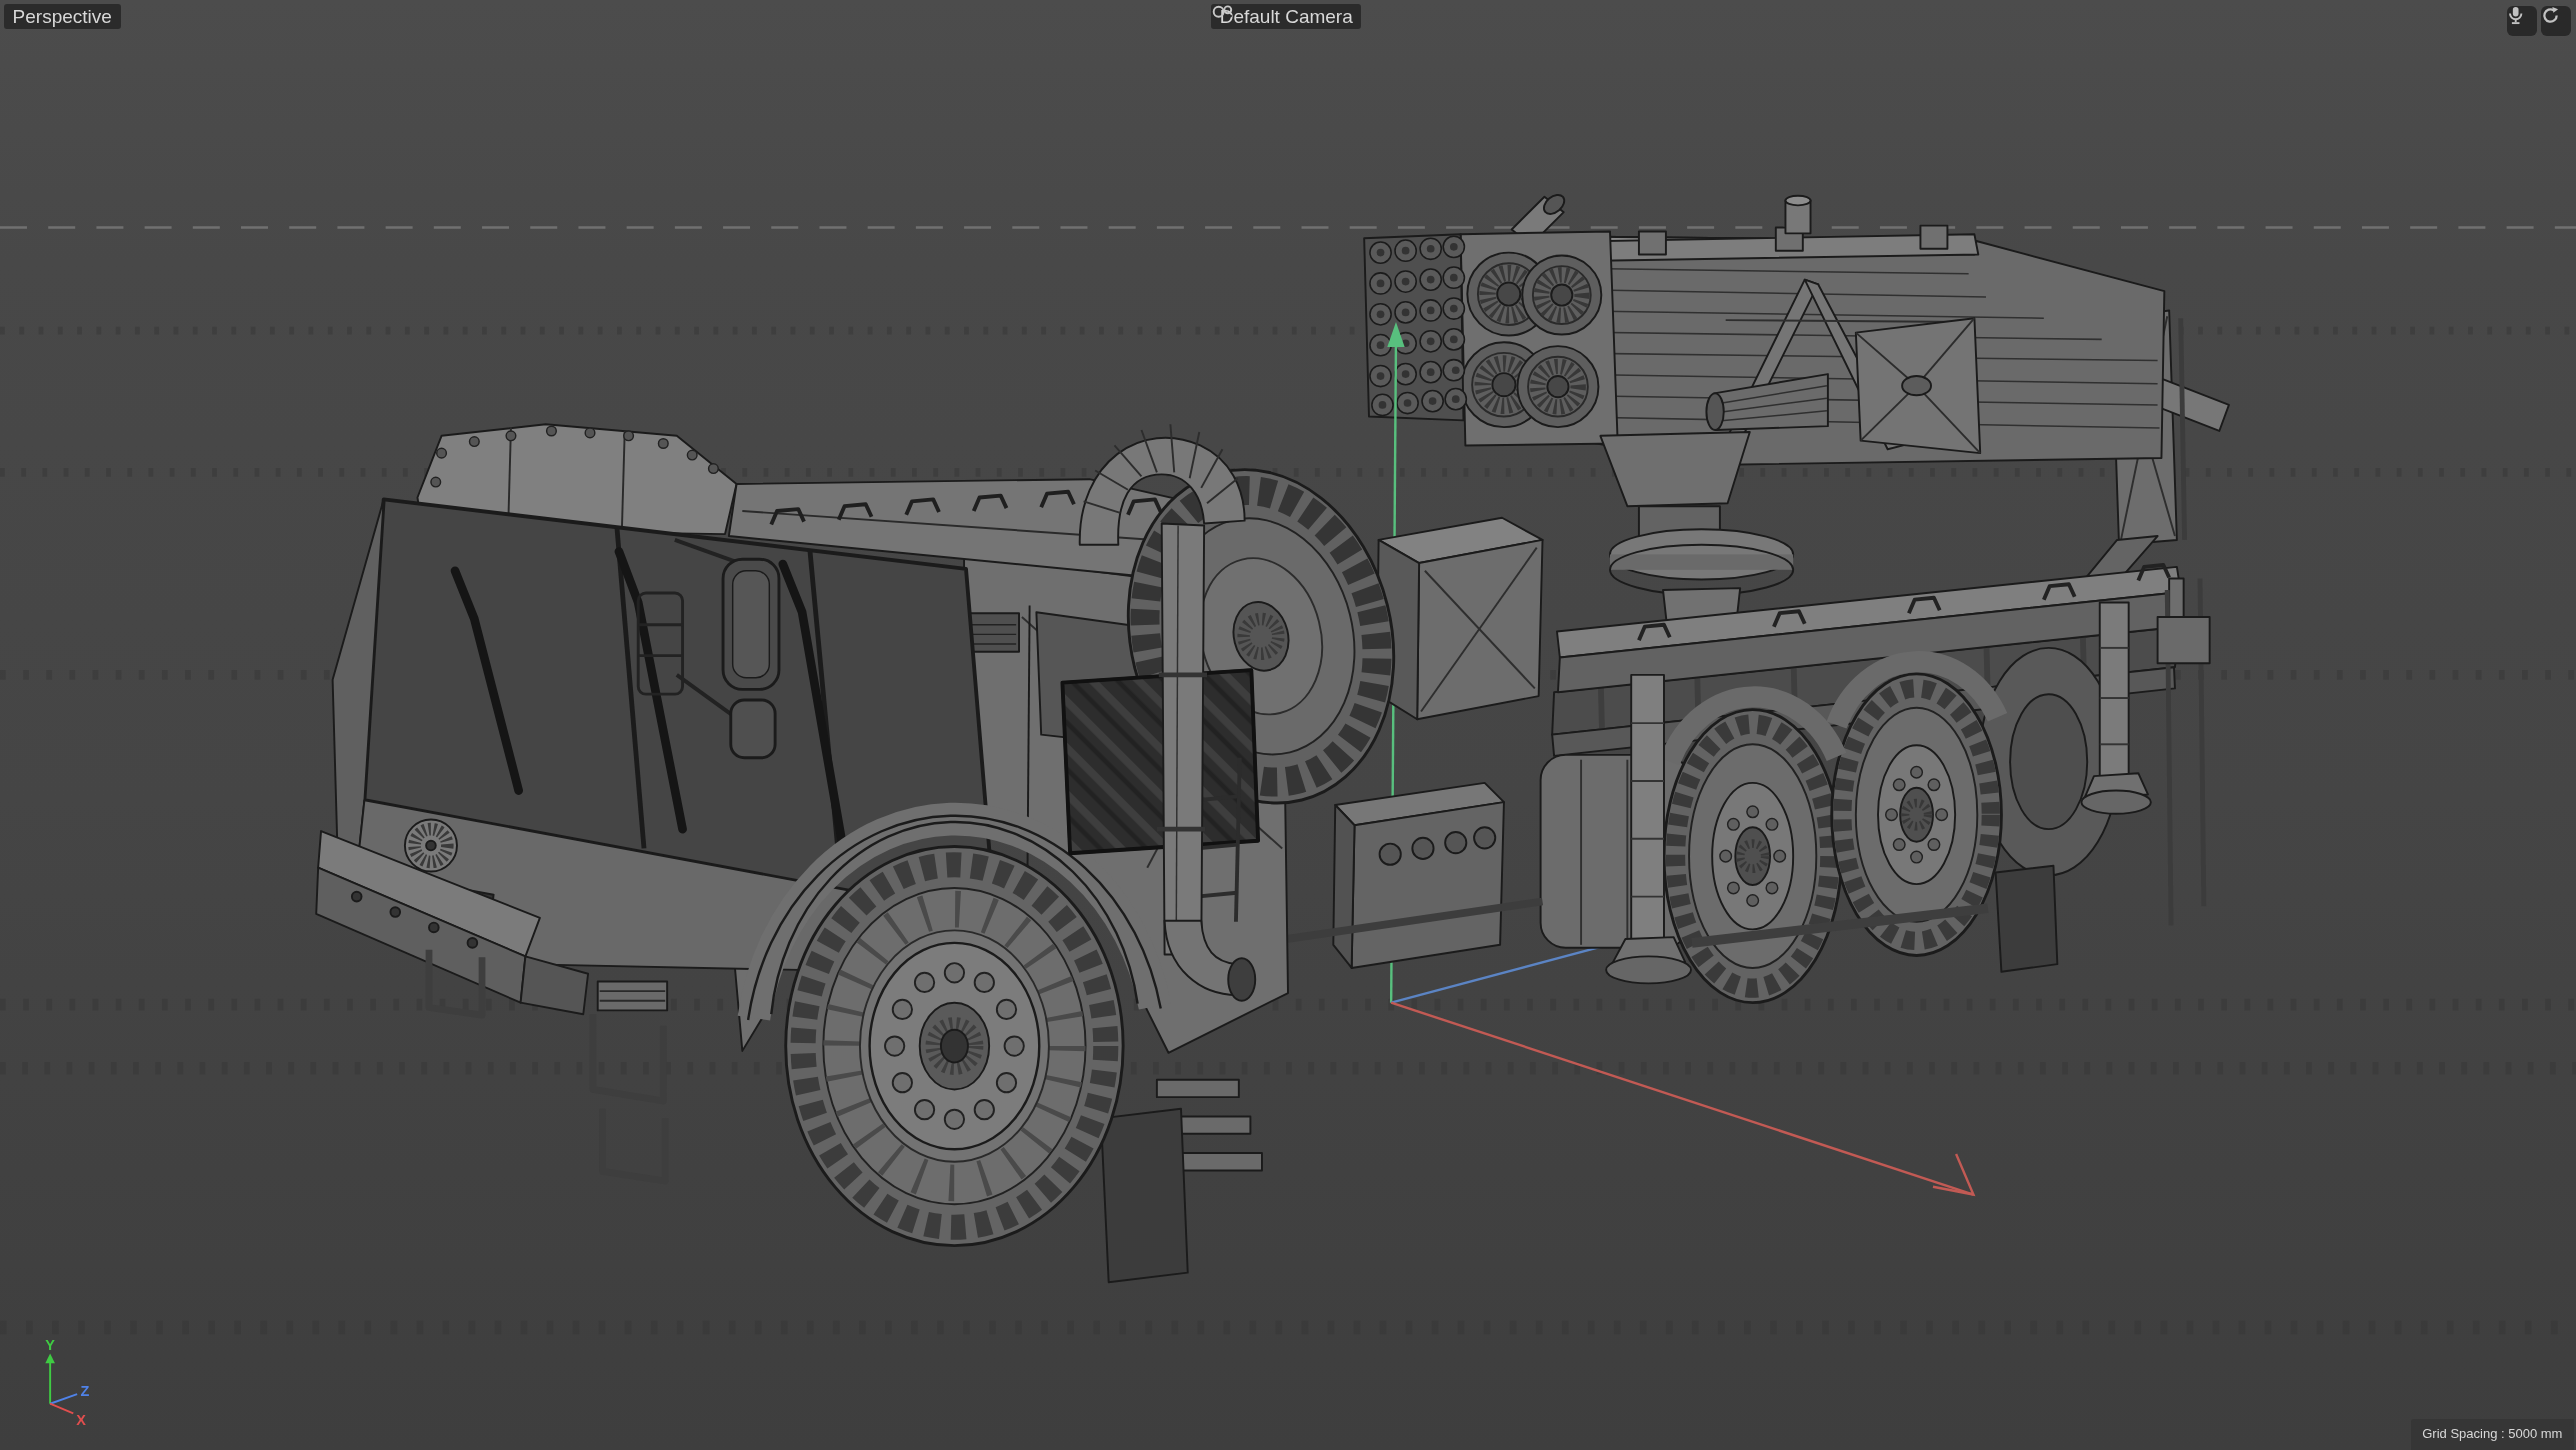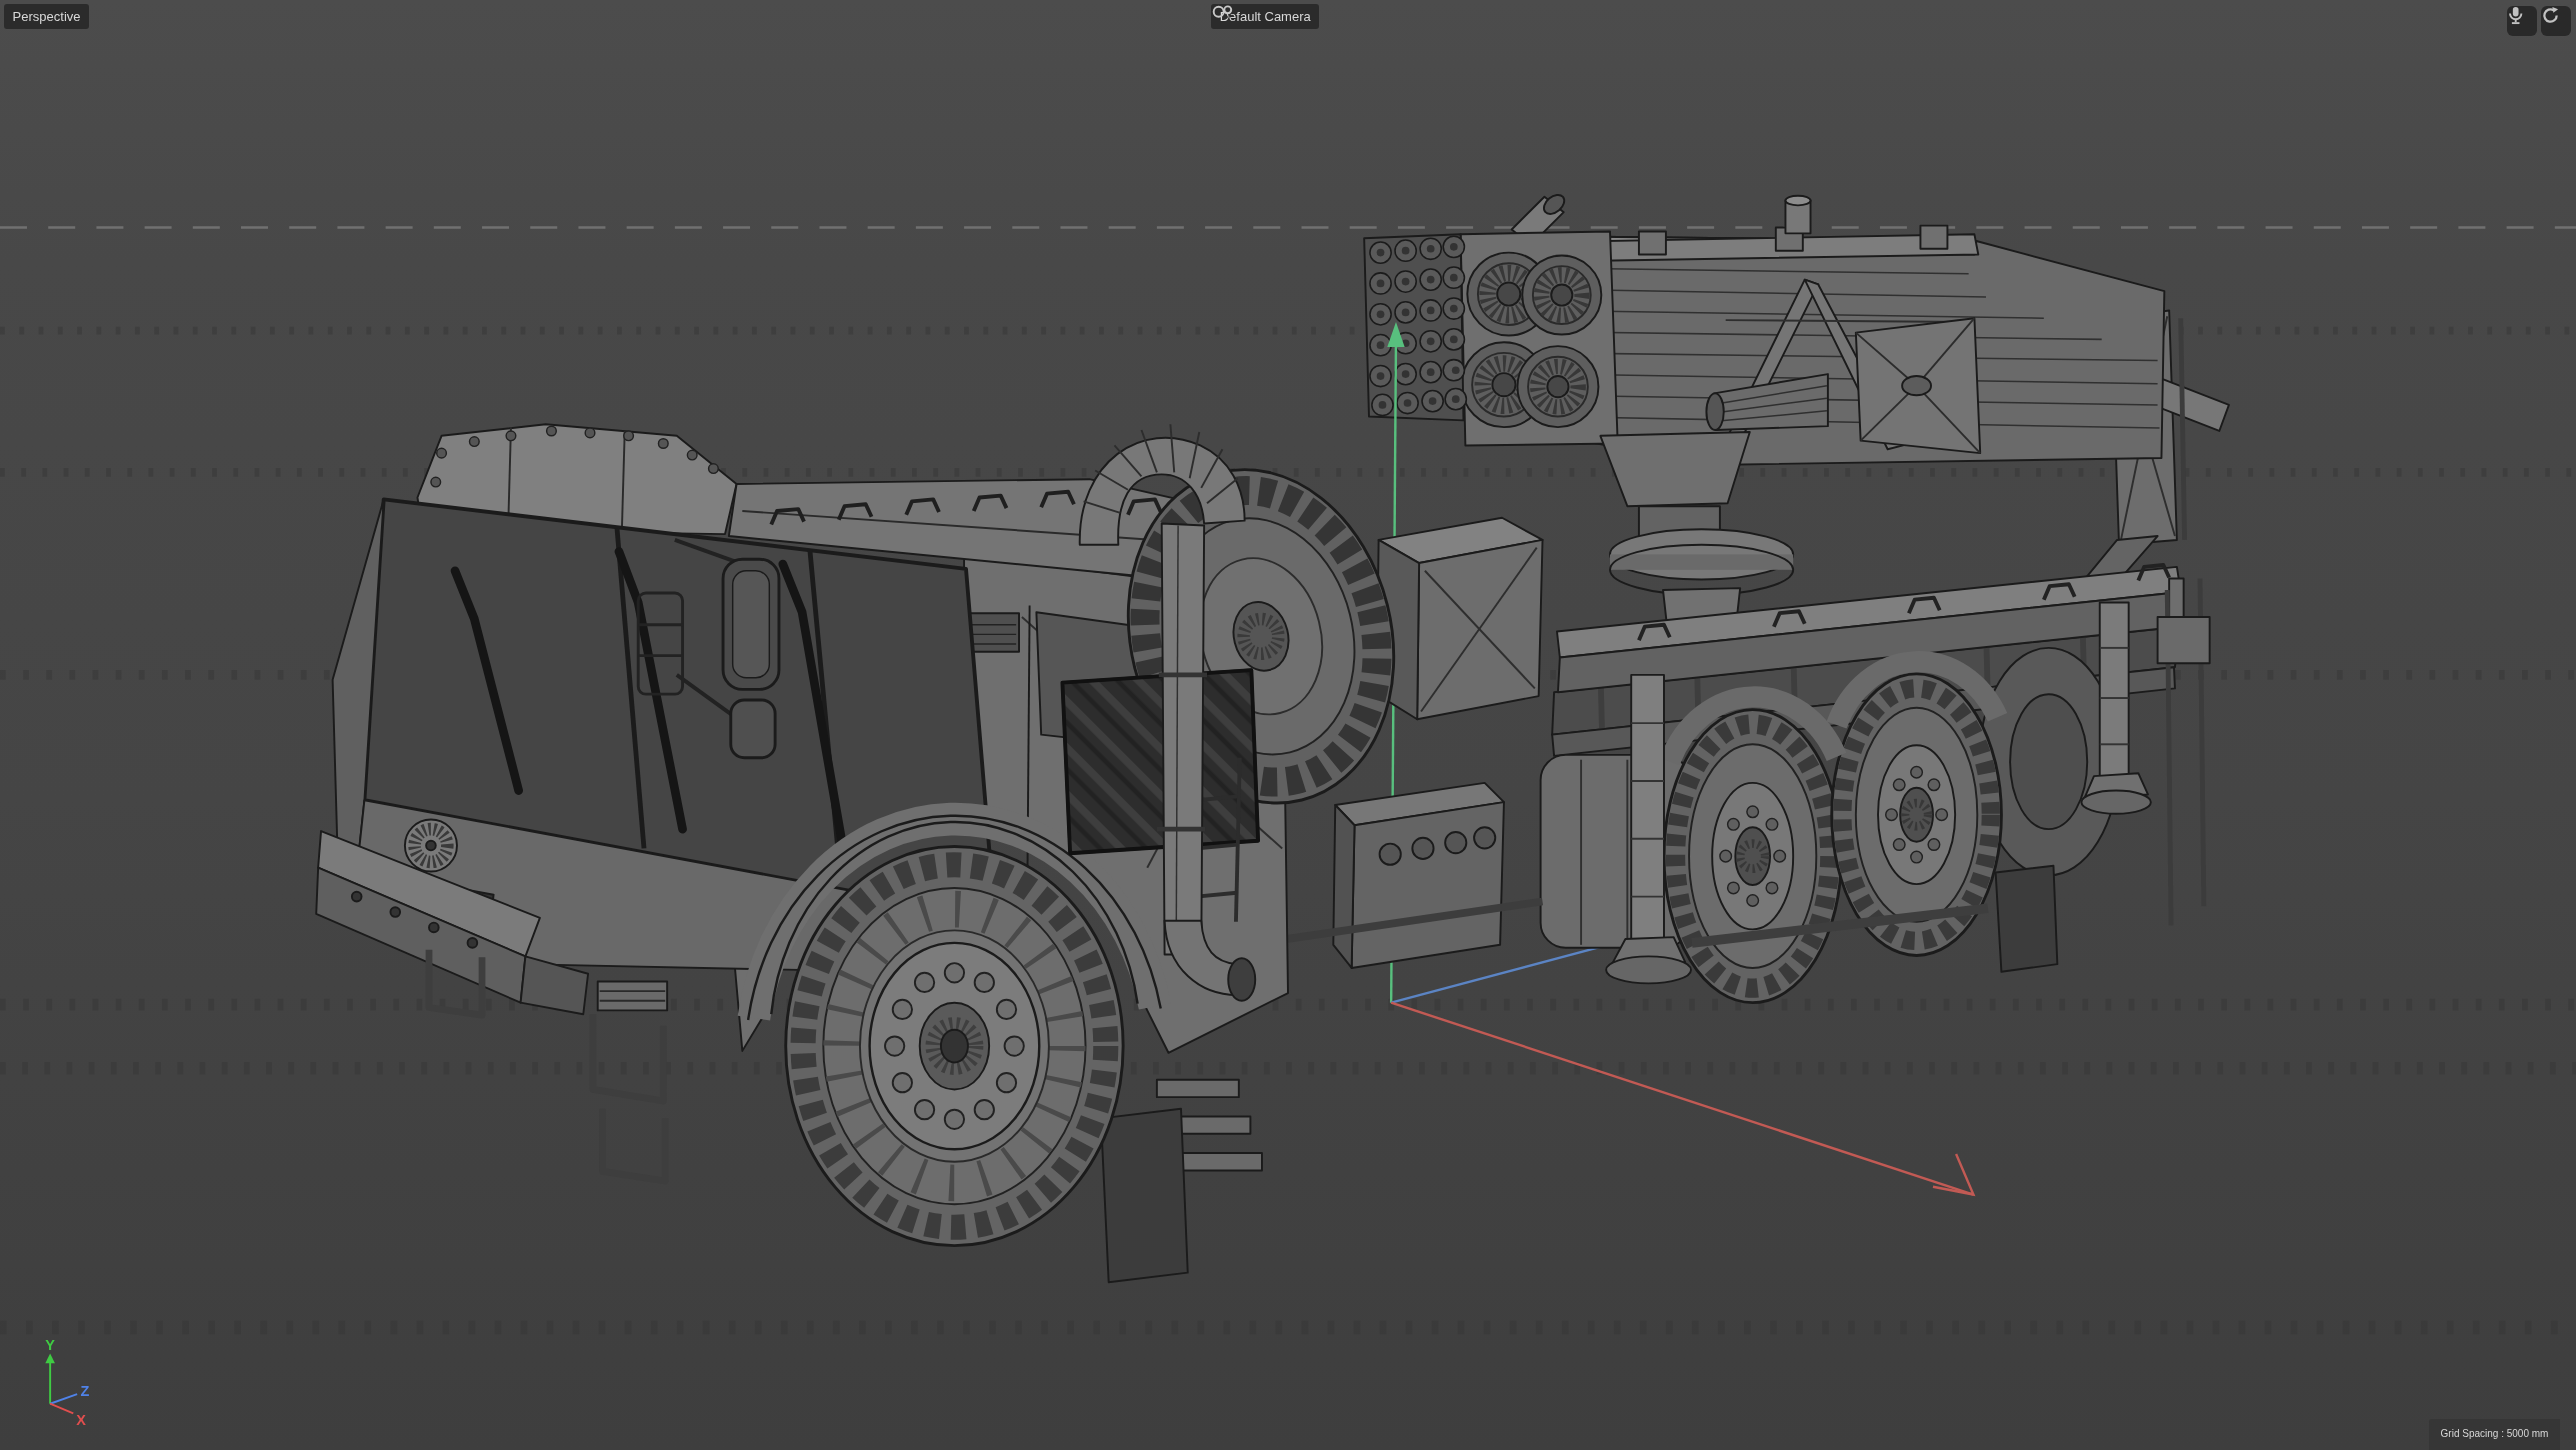--- a/index.html
+++ b/index.html
@@ -1,24 +1,24 @@
 <!DOCTYPE html>
 <html><head>
 <meta charset="utf-8">
 <style>
   html,body{margin:0;padding:0;background:#2a2a2a;}
   #stage{position:relative;width:2576px;height:1451px;overflow:hidden;
          background:linear-gradient(180deg,#4c4c4c 0%,#484848 18%,#454545 55%,#3e3e3e 100%);
          font-family:"Liberation Sans","DejaVu Sans",sans-serif;}
   svg{position:absolute;left:0;top:0;}
-  .hud{position:absolute;color:#d8d8d8;font-size:13px;line-height:19px;
+  .hud{position:absolute;color:#d8d8d8;font-size:19px;line-height:19px;
        background:rgba(38,38,38,.85);padding:2.9px 8.7px;border-radius:2.9px;white-space:nowrap;}
   #view-label{left:3.9px;top:3.9px;}
   #camera-label{left:1211px;top:3.9px;display:flex;align-items:center;gap:6.7px;}
-  #grid-label{right:16px;bottom:0;font-size:10px;padding:5.8px 11.6px 7.7px 11.6px;background:#363636;border-radius:2.9px 0 0 0;}
+  #grid-label{right:2px;bottom:0;font-size:13px;padding:5.8px 11.6px 7.7px 11.6px;background:#363636;border-radius:2.9px 0 0 0;}
   .icon-btn{position:absolute;top:5.8px;width:30px;height:30px;background:#292929;border-radius:5.8px;
             display:flex;align-items:center;justify-content:center;}
   #mic-btn{right:39px;}
   #sync-btn{right:4.8px;}
 </style>
 </head>
 <body>
 
 <div id="stage">
 

